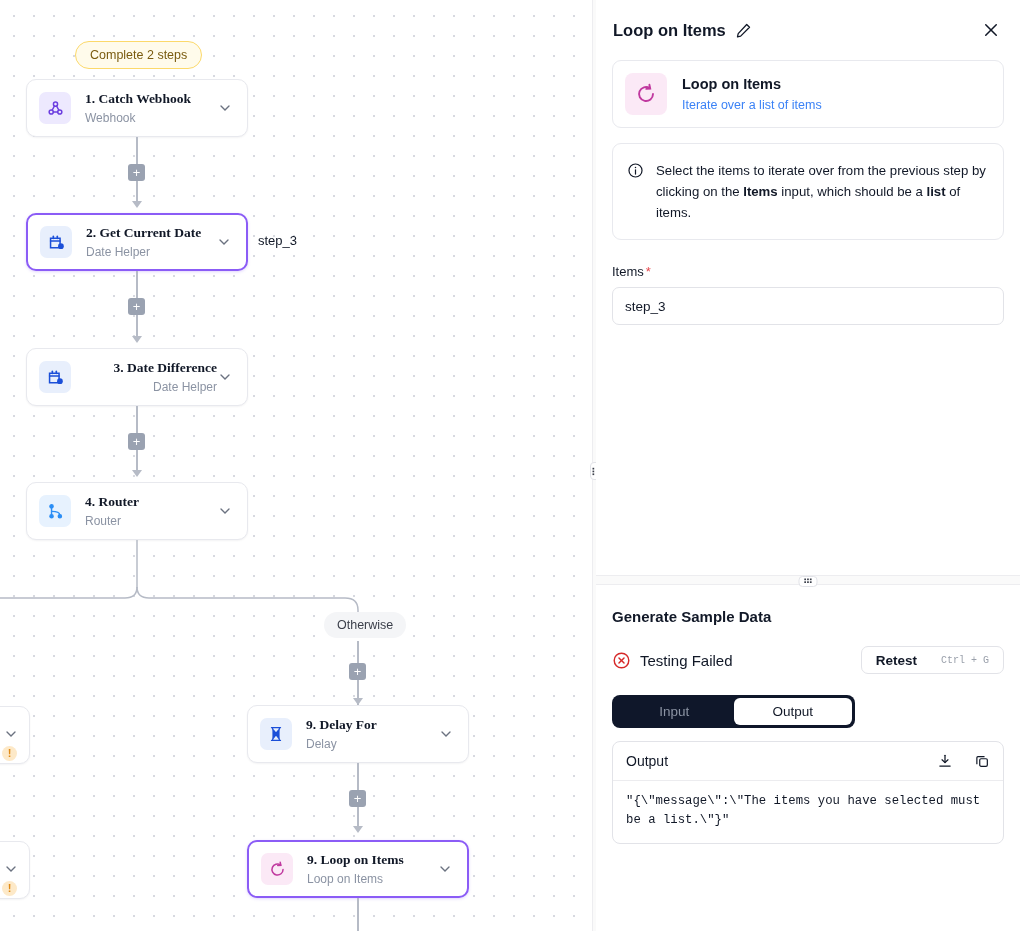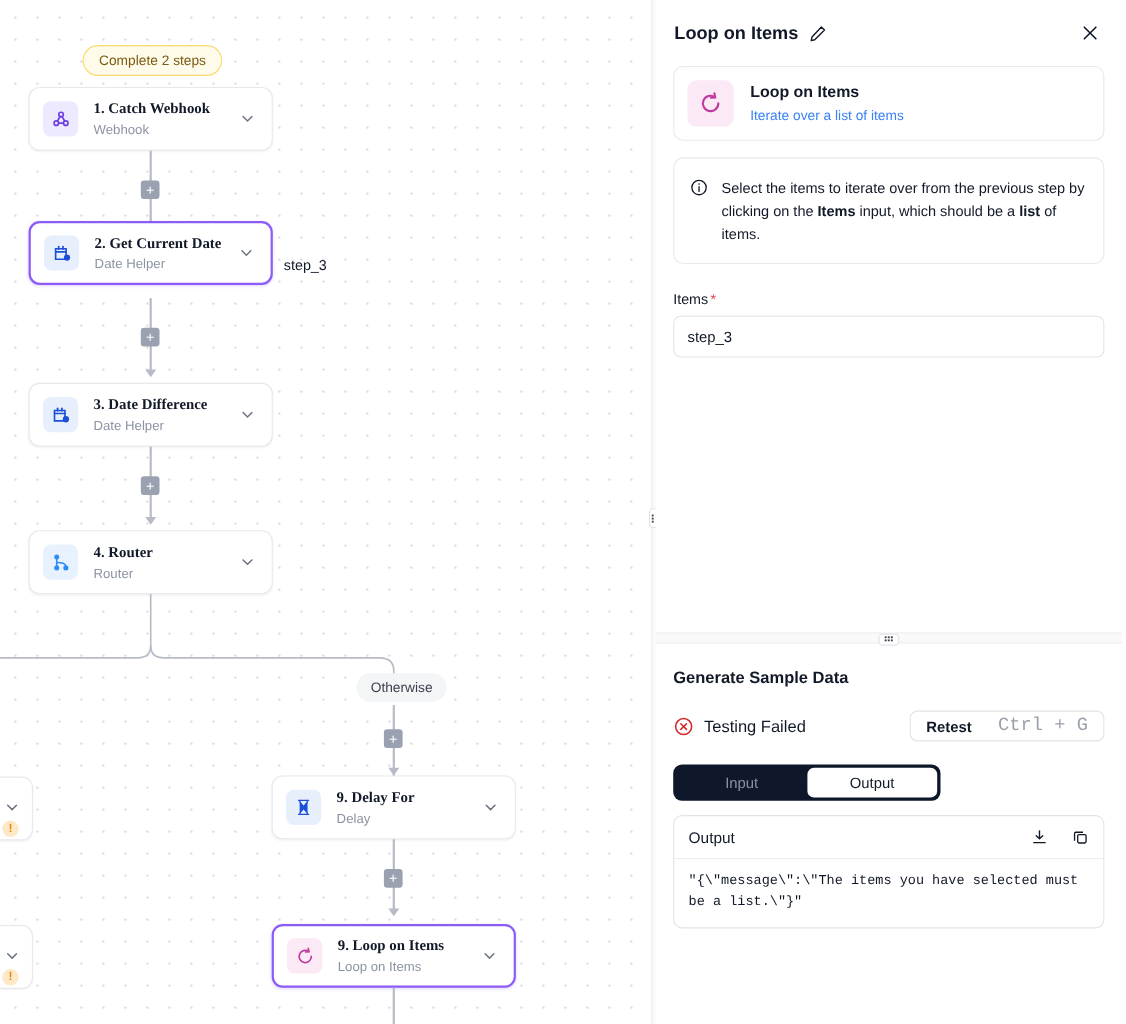--- a/index.html
+++ b/index.html
@@ -238,21 +238,21 @@
     margin-left: auto;
     border: 1px solid #e2e3e8;
     border-radius: 7px;
     height: 28px;
     padding: 0 14px;
     display: flex; align-items: center; gap: 24px;
     background: #fff;
     cursor: pointer;
   }
   .retest-label { font-size: 13.5px; font-weight: bold; color: #111827; }
-  .retest-kbd { font-size: 17px; color: #9aa0ab; font-family: "Liberation Mono", monospace; }
+  .retest-kbd { font-size: 10px; color: #9aa0ab; font-family: "Liberation Mono", monospace; }
 
   .tabs {
     margin-top: 21px;
     background: #0f172a;
     border-radius: 8px;
     padding: 3px;
     display: flex;
     width: 243px;
     height: 33px;
   }
@@ -321,21 +321,21 @@
       </div>
       <svg class="node-chev" viewBox="0 0 24 24" fill="none" stroke="currentColor" stroke-width="2" stroke-linecap="round">
           <path d="M6 9l6 6 6-6"></path>
         </svg>
     </div>
 
     <div class="conn-line" style="left:136px; top:137px; height:69px;"></div>
     <div class="conn-arrow" style="left:132px; top:201px;"></div>
     <div class="plus-btn" style="left:128px; top:164px;">+</div>
 
-    <div class="node selected" style="left:26px; top:201px; width:222px; height:58px;">
+    <div class="node selected" style="left:26px; top:213px; width:222px; height:58px;">
       <div class="node-icon ic-date">
         <svg viewBox="0 0 24 24" width="19" height="19" fill="none" stroke="#1b4fd8" stroke-width="1.9" stroke-linecap="round">
           <path d="M4.5 6.5h12v12h-12z"></path>
             <path d="M8 4v3"></path>
             <path d="M13 4v3"></path>
             <path d="M4.5 10h12"></path>
           <circle cx="17.6" cy="16.6" r="3.6" fill="#1b4fd8" stroke="none"></circle>
         </svg>
       </div>
       <div class="node-text">
@@ -346,21 +346,21 @@
           <path d="M6 9l6 6 6-6"></path>
         </svg>
     </div>
 
     <div class="canvas-label" style="left:258px; top:233px;">step_3</div>
 
     <div class="conn-line" style="left:136px; top:271px; height:69px;"></div>
     <div class="conn-arrow" style="left:132px; top:336px;"></div>
     <div class="plus-btn" style="left:128px; top:298px;">+</div>
 
-    <div class="node" style="left:26px; top:348px; width:222px; height:58px;">
+    <div class="node" style="left:26px; top:348px; width:222px; height:58px;text-align:right;">
       <div class="node-icon ic-date">
         <svg viewBox="0 0 24 24" width="19" height="19" fill="none" stroke="#1b4fd8" stroke-width="1.9" stroke-linecap="round">
           <path d="M4.5 6.5h12v12h-12z"></path>
             <path d="M8 4v3"></path>
             <path d="M13 4v3"></path>
             <path d="M4.5 10h12"></path>
           <circle cx="17.6" cy="16.6" r="3.6" fill="#1b4fd8" stroke="none"></circle>
         </svg>
       </div>
       <div class="node-text">

